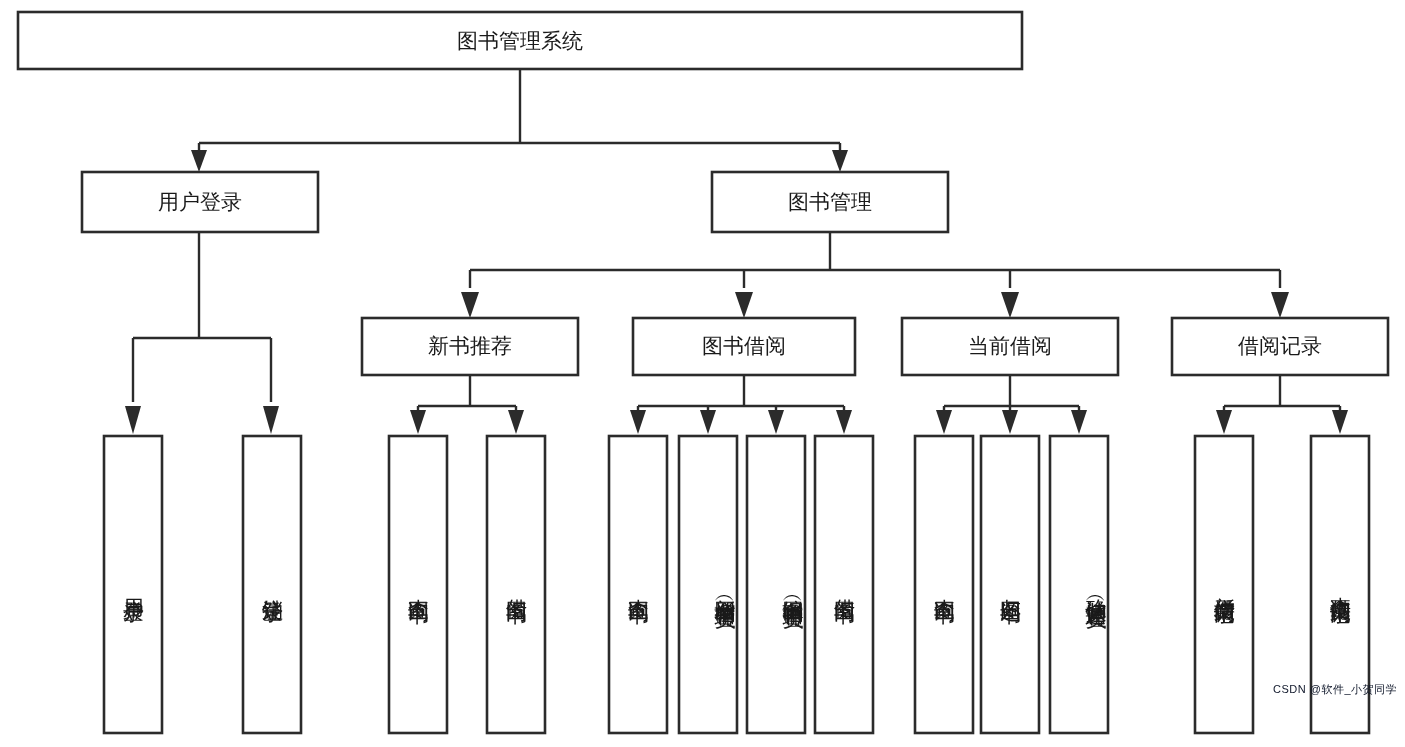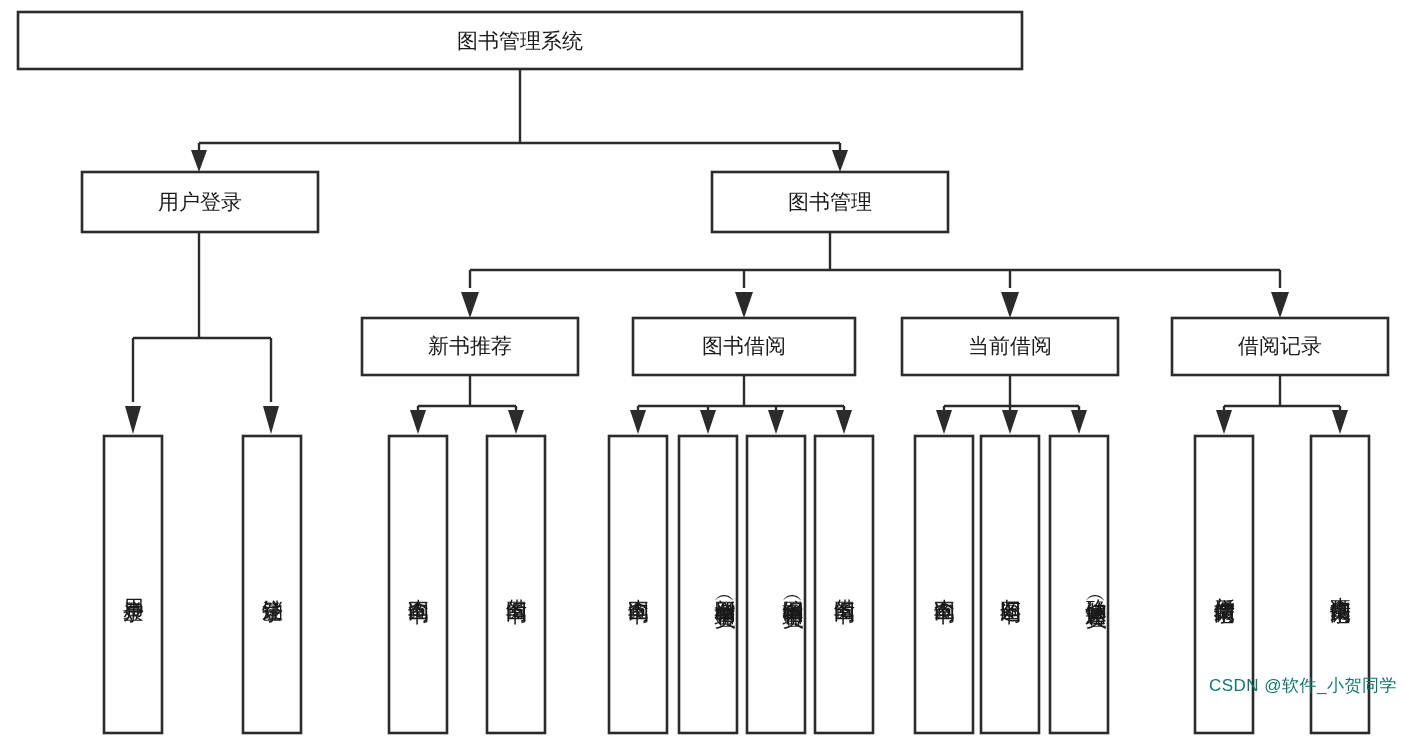--- a/index.html
+++ b/index.html
@@ -62,22 +62,22 @@
     display: flex;
     align-items: center;
     justify-content: center;
     pointer-events: none;
   }
   .watermark {
     position: absolute;
     right: 8px;
     bottom: 6px;
     font-family: "Liberation Sans", "DejaVu Sans", sans-serif;
-    font-size: 17px;
-    color: #0f766e;
+    font-size: 11px;
+    color: #0f172a;
     letter-spacing: 0.5px;
     white-space: nowrap;
   }
 </style>
 </head>
 <body>
 
 <div id="diagram-root">
 
   <svg class="flow" viewBox="0 0 1405 747">

